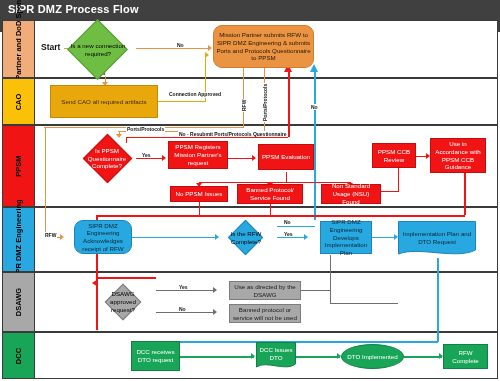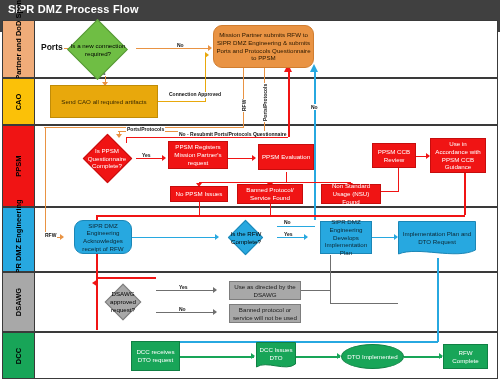--- a/index.html
+++ b/index.html
@@ -202,21 +202,21 @@
   <div class="elbl" style="left:178px;top:306px;">No</div>
   <div class="ln h-ln" style="left:301px;top:290px;width:30px;border-color:#6f6f6f;"></div>
 
   <div class="ln h-ln" style="left:180px;top:356px;width:74px;border-color:#18A558;border-top-width:2px;"></div>
   <div class="ar ar-r" style="left:251px;top:353px;border-left-color:#18A558;"></div>
   <div class="ln h-ln" style="left:296px;top:356px;width:44px;border-color:#18A558;border-top-width:2px;"></div>
   <div class="ar ar-r" style="left:337px;top:353px;border-left-color:#18A558;"></div>
   <div class="ln h-ln" style="left:404px;top:356px;width:38px;border-color:#18A558;border-top-width:2px;"></div>
   <div class="ar ar-r" style="left:439px;top:353px;border-left-color:#18A558;"></div>
 
-  <div class="plain" style="left:41px;top:42px;">Ports</div>
+  <div class="plain" style="left:41px;top:42px;">Start</div>
 
   <div class="diamond-wrap" style="left:76px;top:28px;width:43px;height:43px;">
     <div class="diamond green"></div>
     <div class="diamond-lbl" style="width:60px;left:-8px;">Is a new connection required?</div>
   </div>
 
   <div class="node rrect orange" style="left:213px;top:25px;width:101px;height:43px;">
     <span>Mission Partner submits RFW to SIPR DMZ Engineering &amp; submits Ports and Protocols Questionnaire to PPSM</span>
   </div>
 

